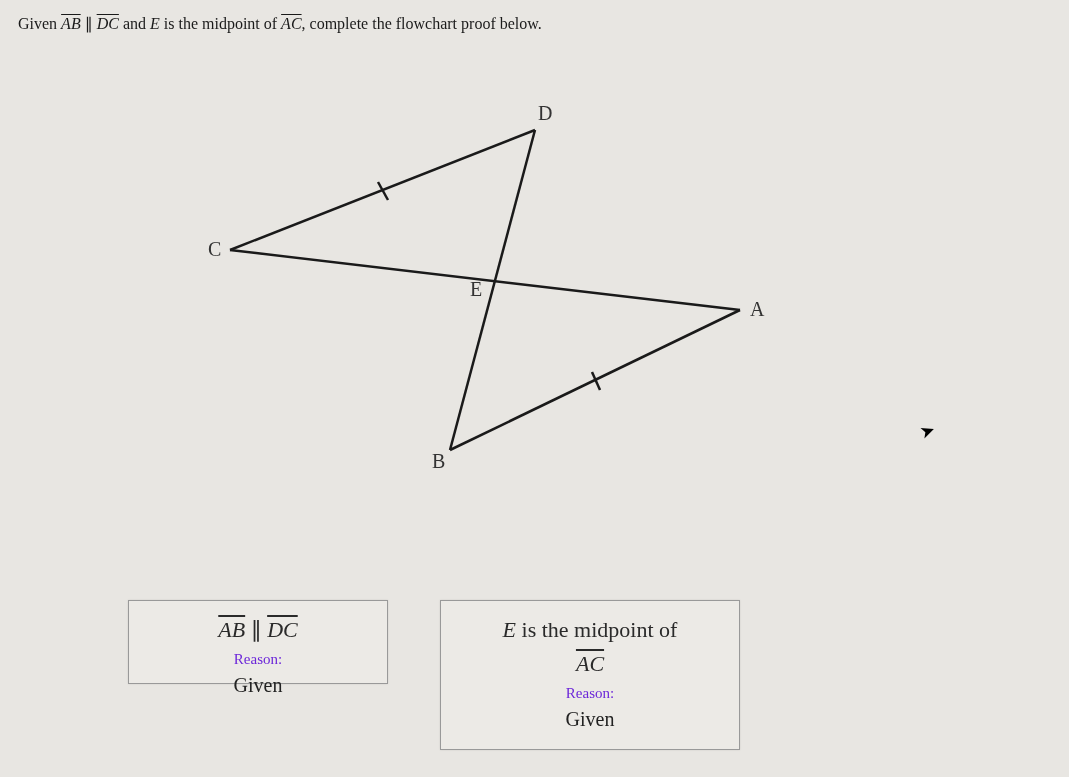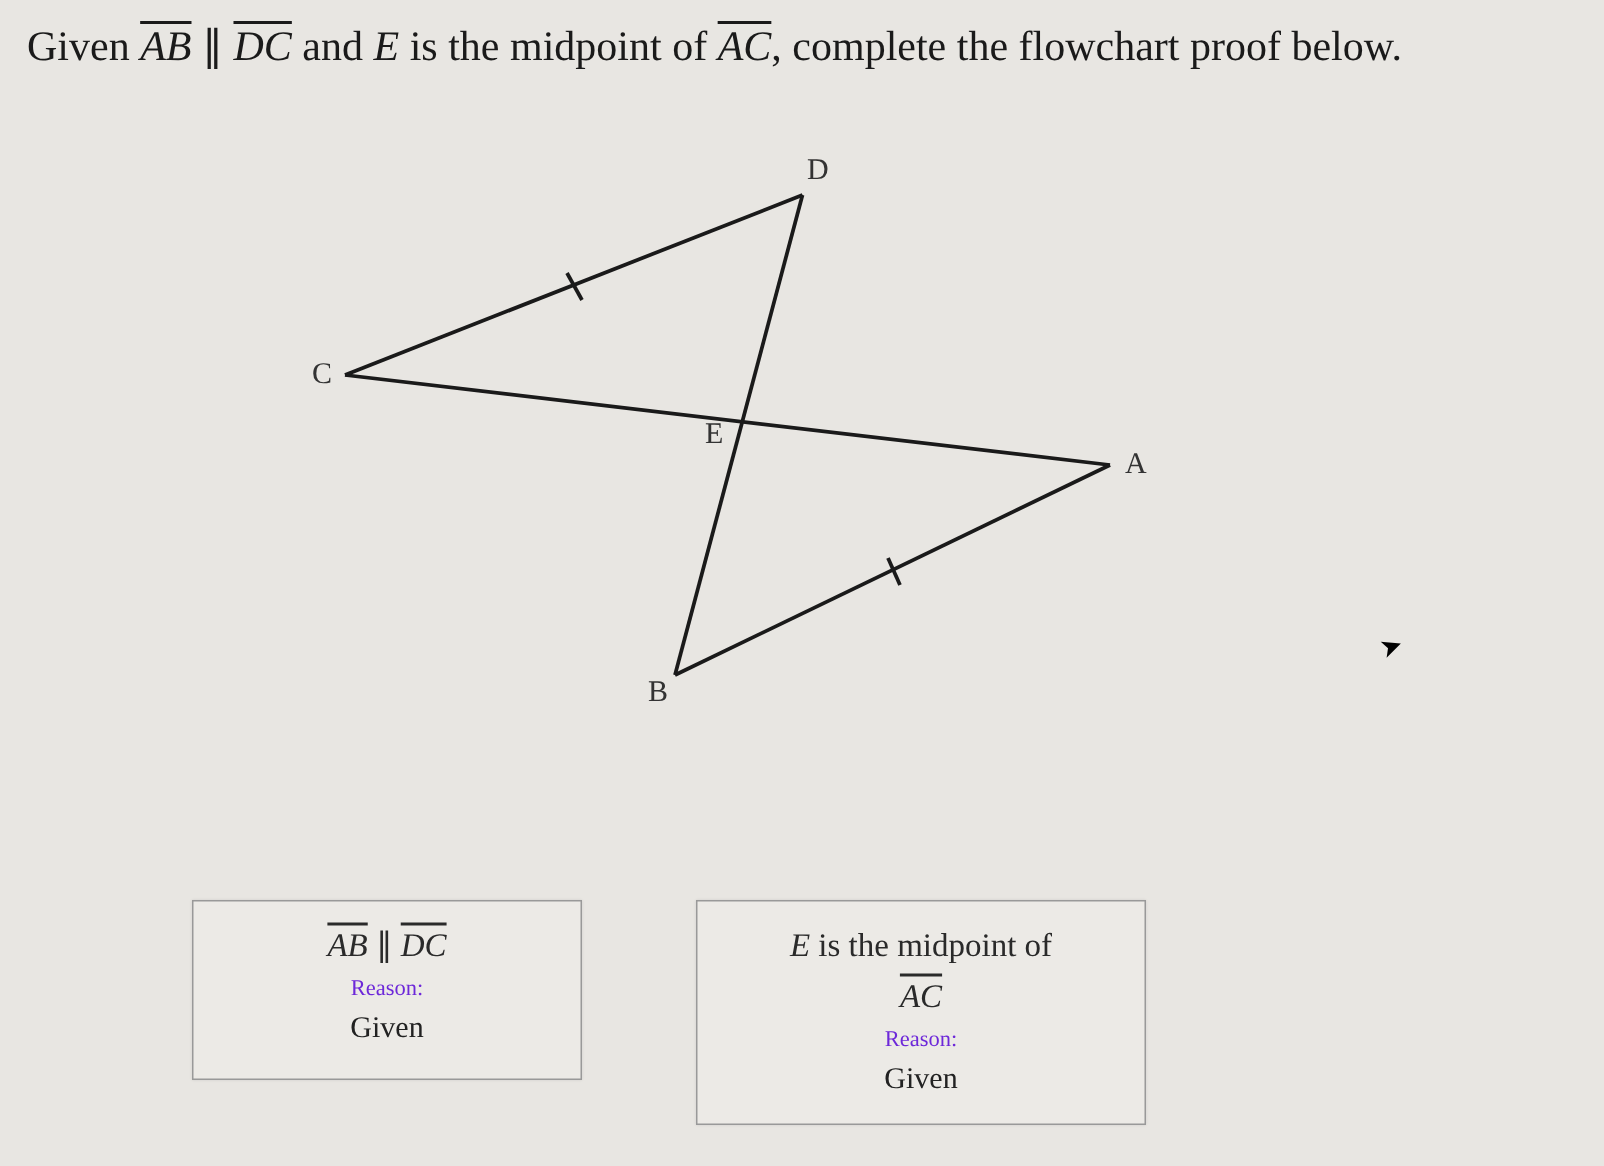--- a/index.html
+++ b/index.html
@@ -13,21 +13,21 @@
       background: #e8e6e2;
       font-family: Georgia, 'Times New Roman', serif;
       color: #2a2a2a;
       position: relative;
       overflow: hidden;
     }
     .problem-text {
       position: absolute;
       top: 14px;
       left: 18px;
-      font-size: 28px;
+      font-size: 16px;
       color: #1a1a1a;
       line-height: 1.3;
     }
     .overline {
       text-decoration: overline;
       font-style: italic;
     }
     .italic-var {
       font-style: italic;
     }
@@ -49,24 +49,24 @@
       border: 1px solid #999;
       background: #eceae6;
       padding: 16px 20px;
       text-align: center;
       box-shadow: 0 0 2px rgba(0,0,0,0.1);
     }
     .proof-box-1 {
       left: 128px;
       top: 600px;
       width: 260px;
-      height: 120px;
+      height: 84px;
     }
     .proof-box-2 {
-      left: 464px;
+      left: 440px;
       top: 600px;
       width: 300px;
       height: 150px;
     }
     .statement {
       font-size: 22px;
       margin-bottom: 8px;
       font-family: Georgia, serif;
     }
     .reason-label {

